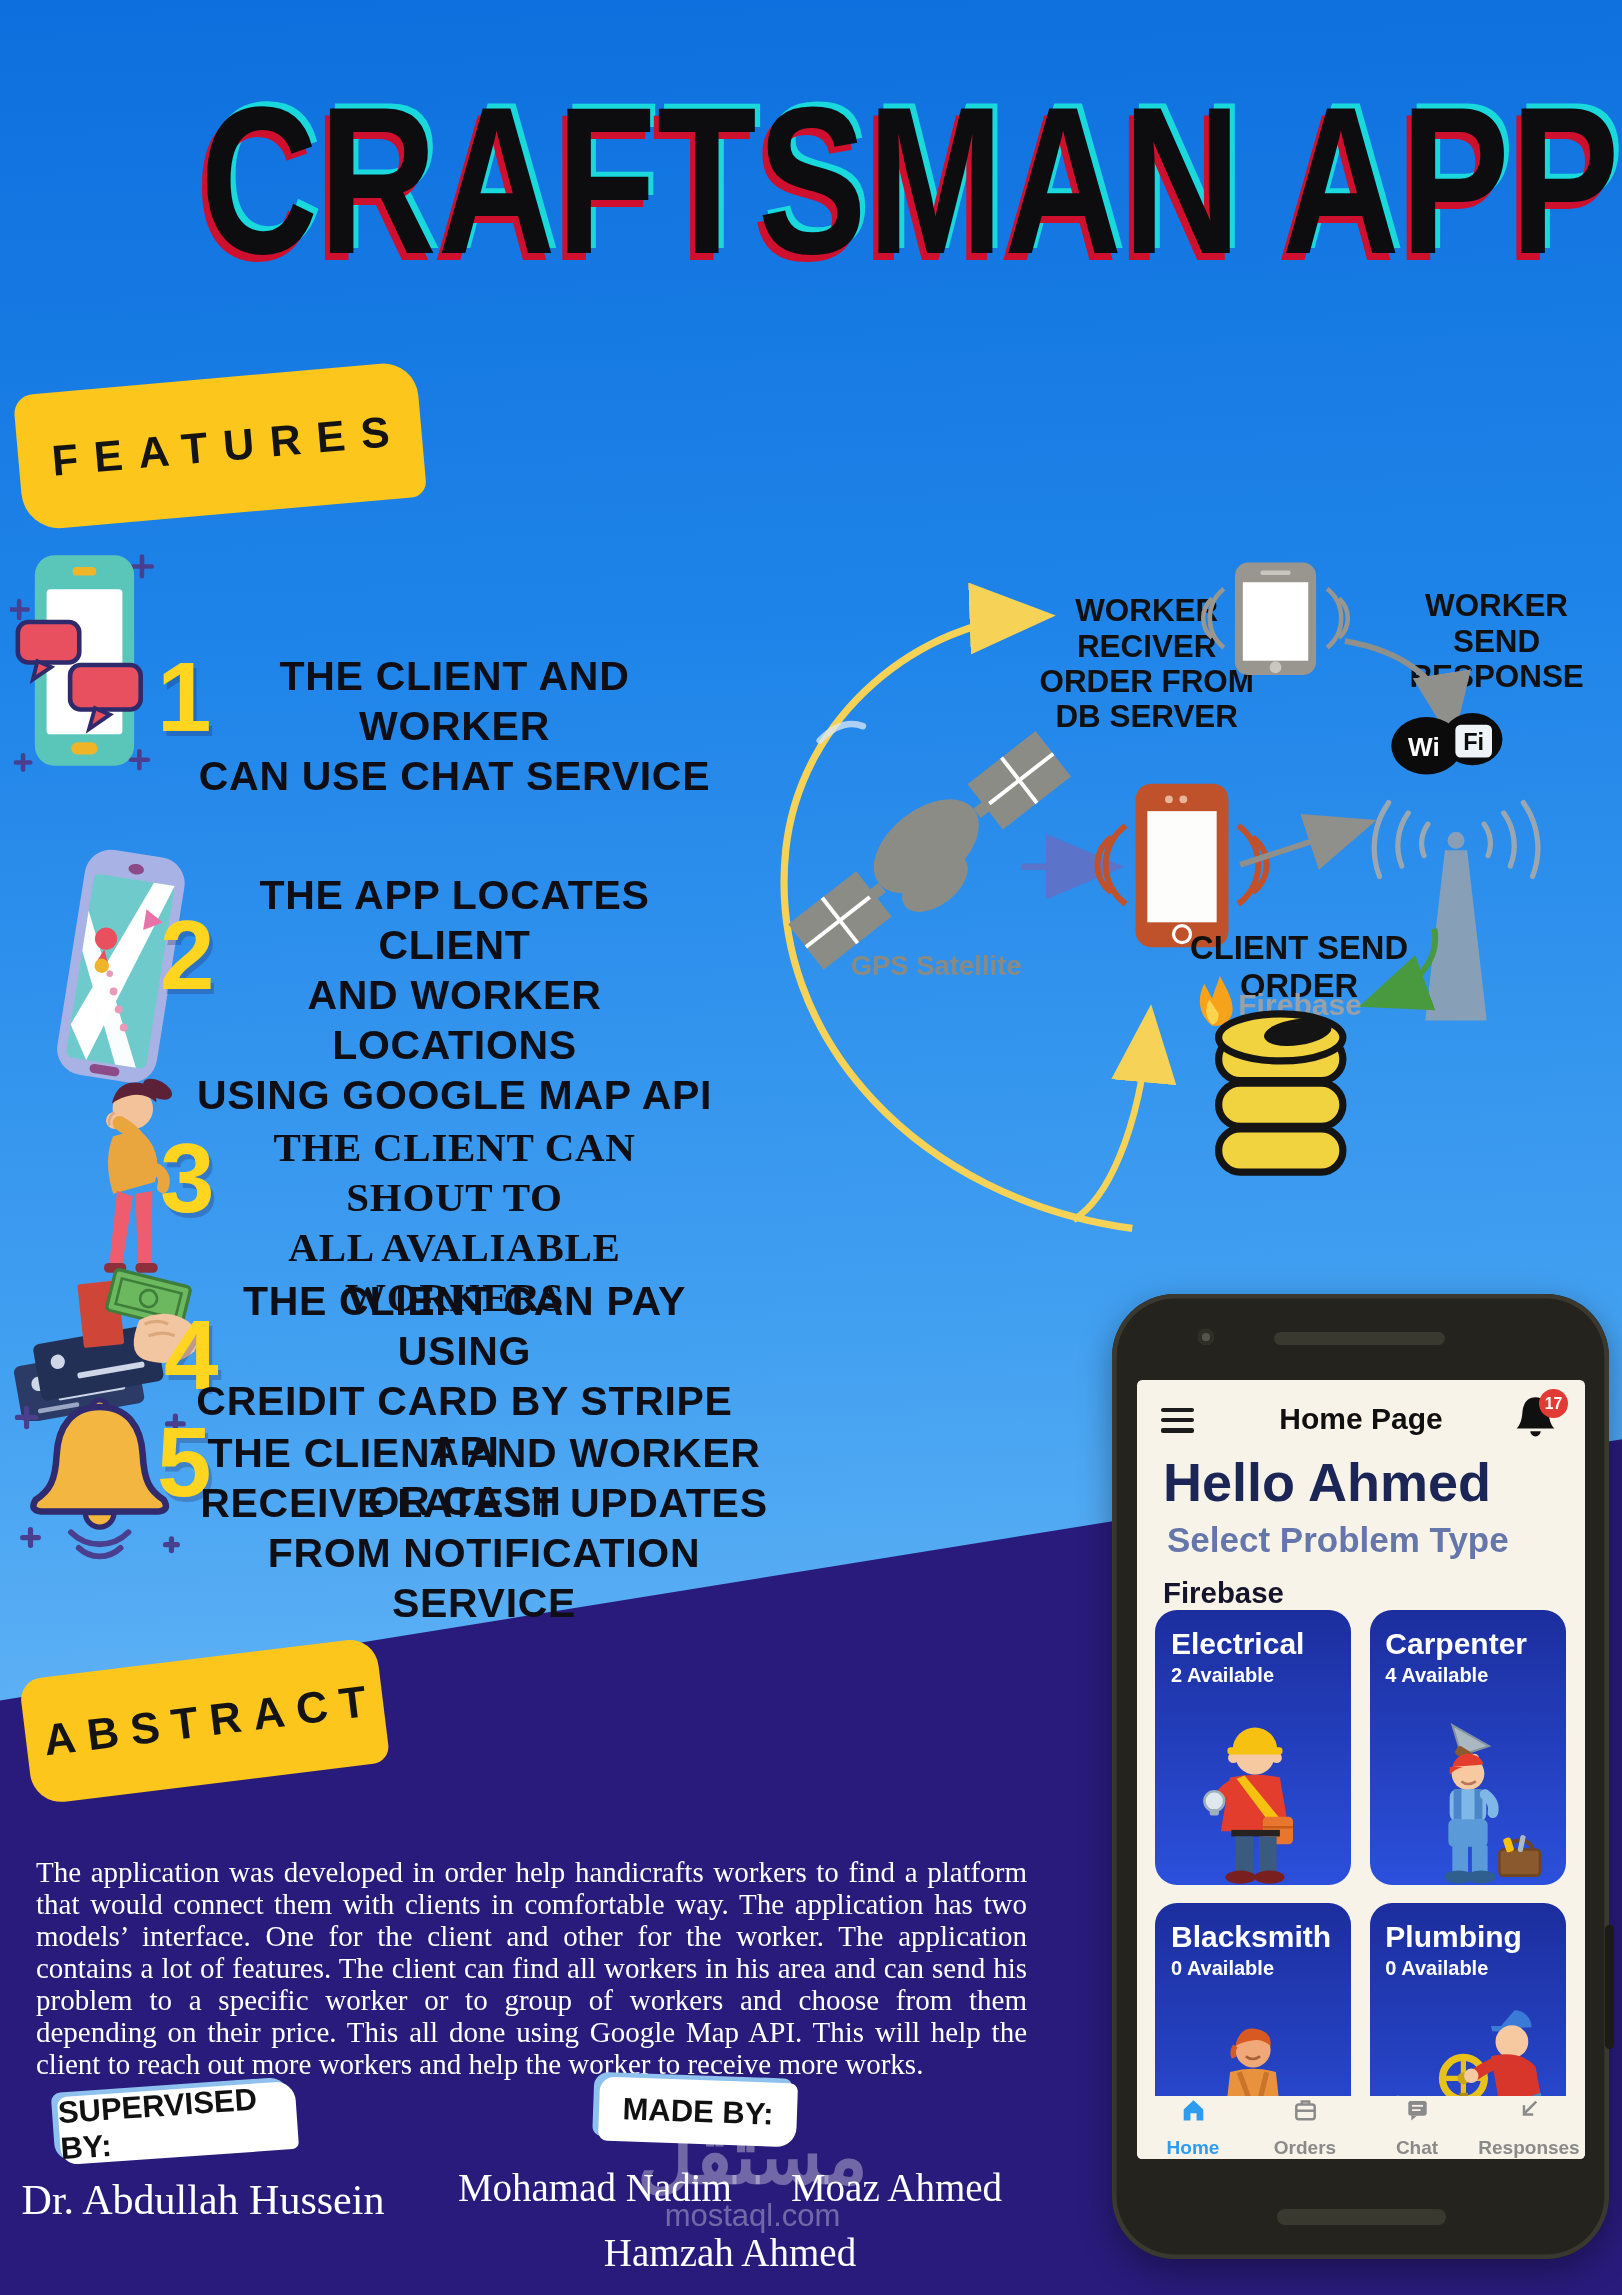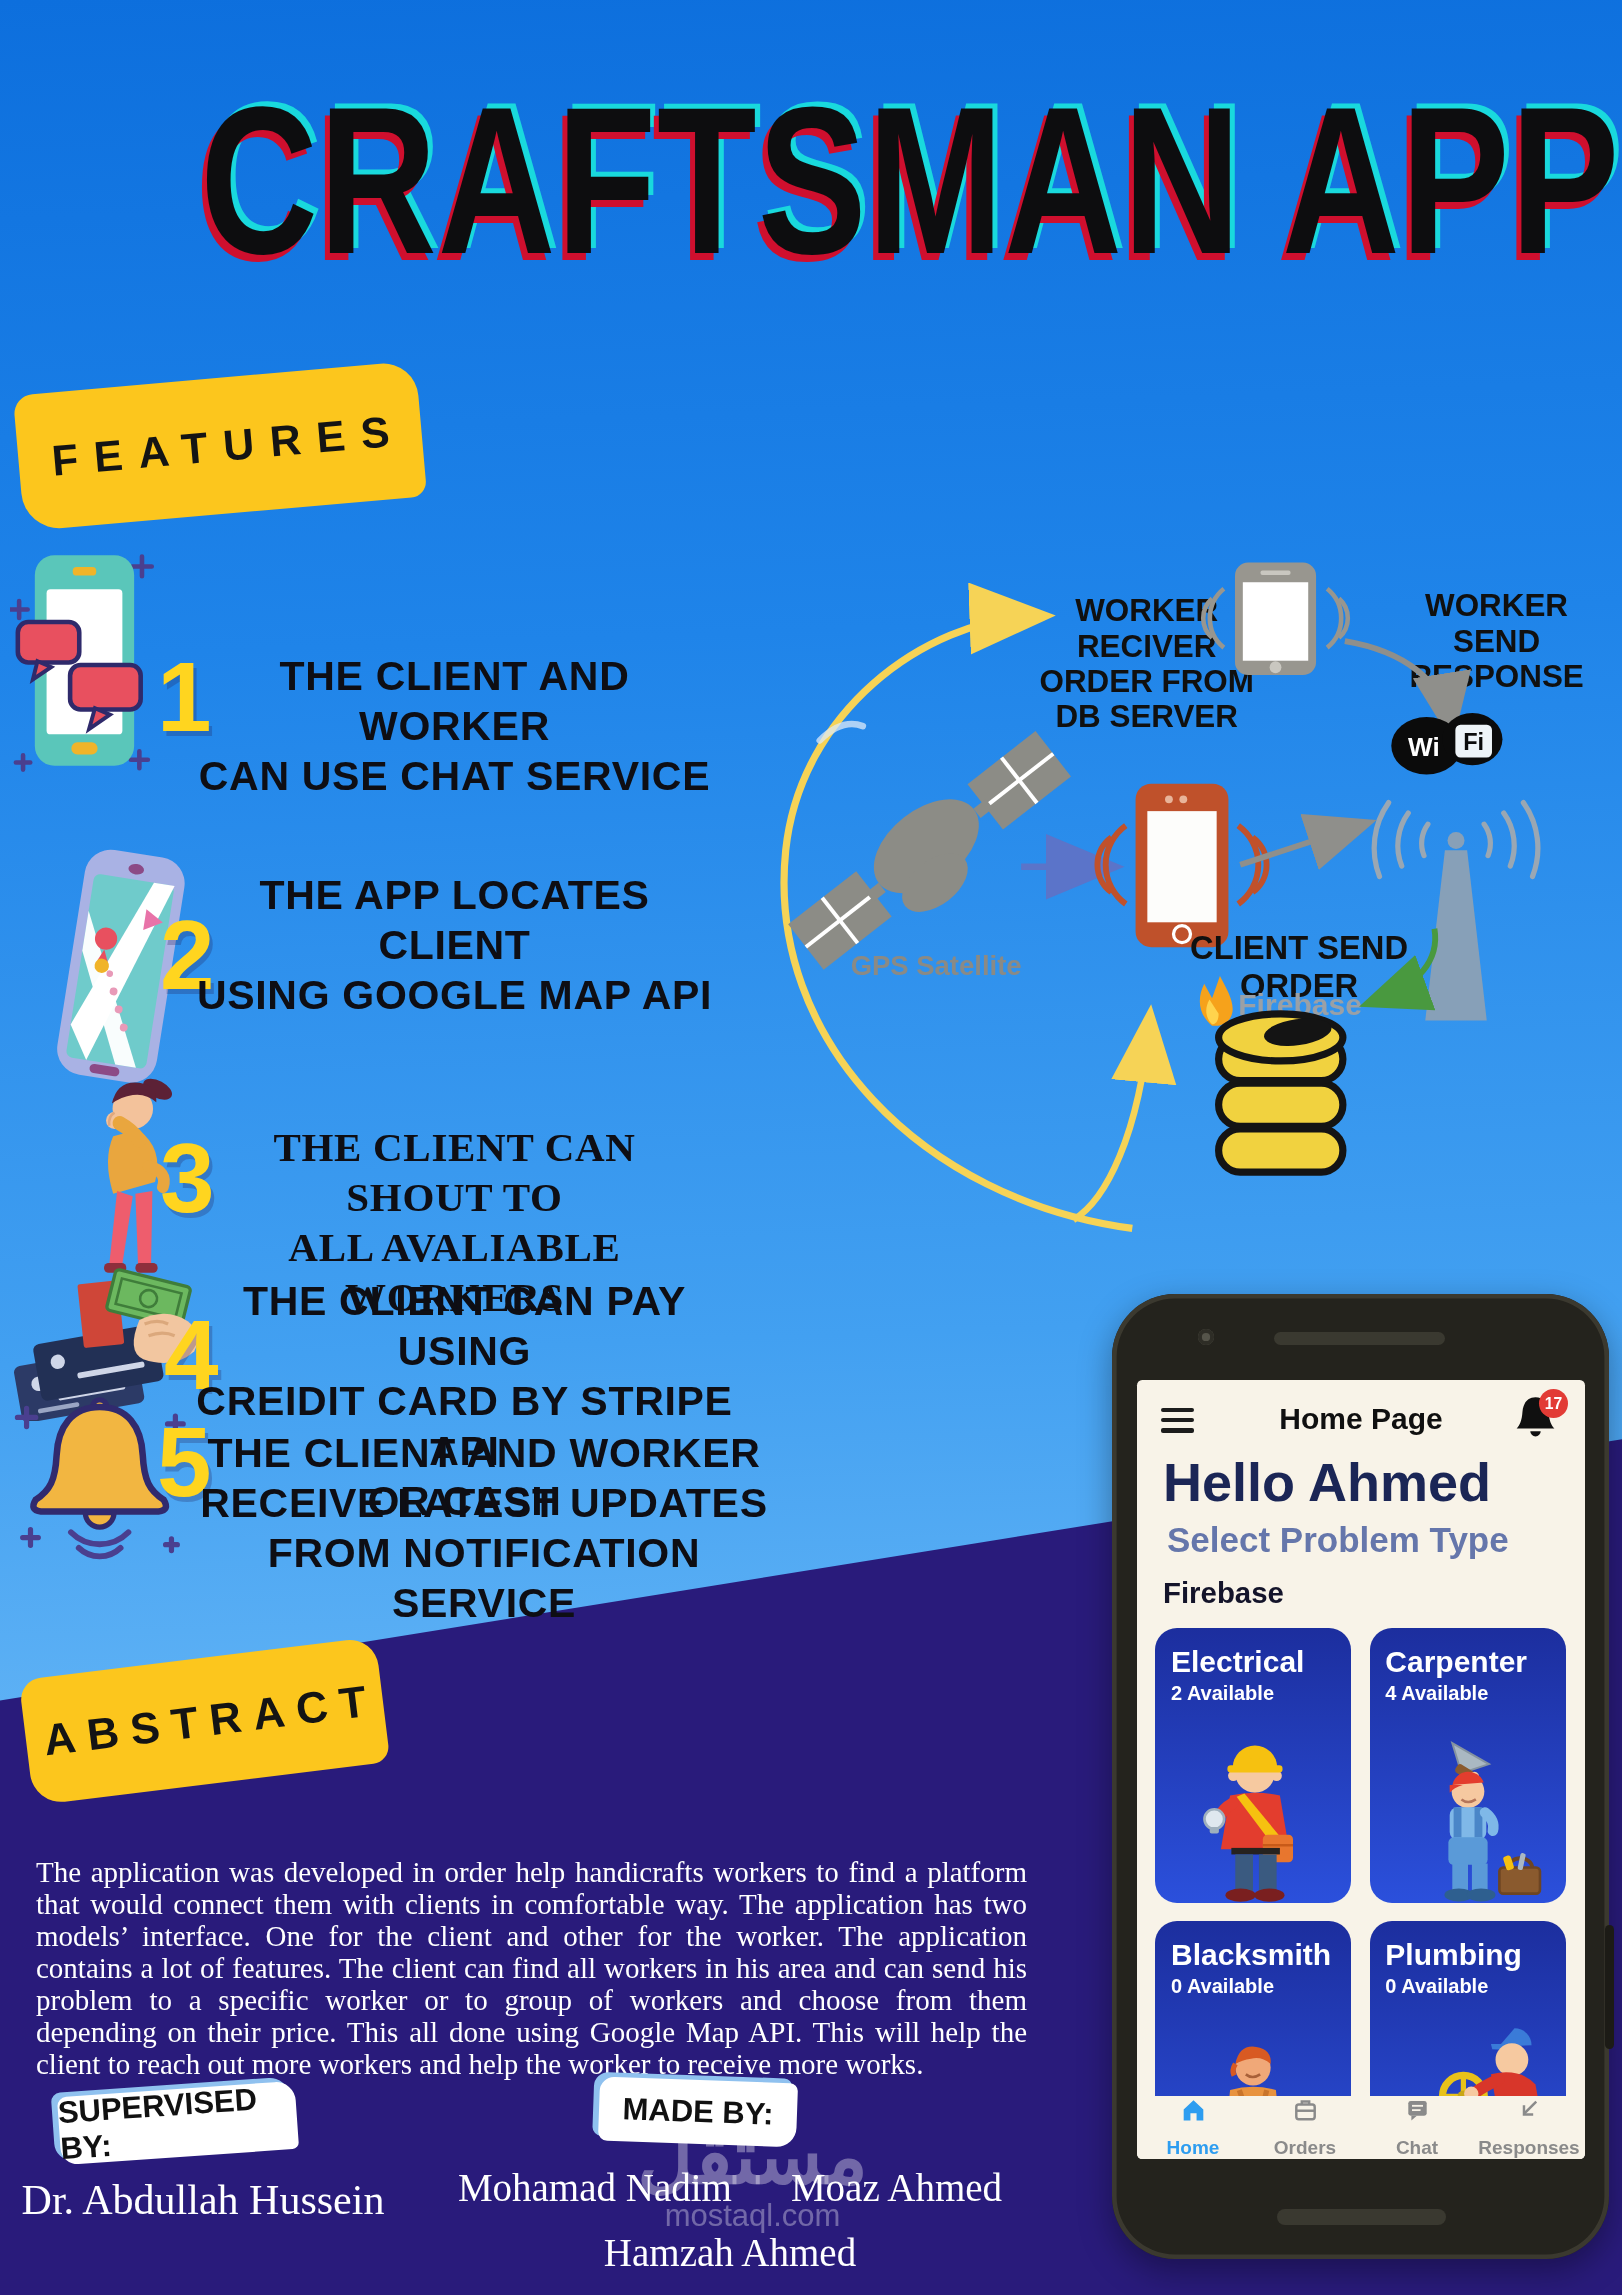--- a/index.html
+++ b/index.html
@@ -68,21 +68,21 @@
   .hamburger span { display:block; width:33px; height:4.6px; background:#1c1c1c; border-radius:2px; }
   .app-title { position:absolute; left:0; top:22px; width:100%; text-align:center;
     font-size:30px; font-weight:800; color:#101010; }
   .bell-wrap { position:absolute; right:19.6px; top:11.8px; width:51px; height:56px; }
   .badge { position:absolute; right:-2.6px; top:-2.6px; width:29px; height:29px; border-radius:50%;
     background:#e23b35; color:#fff; font-size:15.7px; font-weight:800;
     display:flex; align-items:center; justify-content:center; }
   .greeting { position:absolute; left:26px; top:71px; font-size:54px; font-weight:800; color:#1b2656; }
   .subtitle { position:absolute; left:30px; top:140px; font-size:35px; font-weight:600; color:#6576ab; }
   .cat-label { position:absolute; left:26px; top:196px; font-size:29.4px; font-weight:800; color:#14142a; }
-  .cards { position:absolute; left:18.3px; top:248px; width:375px;
+  .cards { position:absolute; left:18.3px; top:230px; width:375px;
     display:grid; grid-template-columns:196px 196px; column-gap:18.3px; row-gap:17.7px; }
   .card { width:196px; height:275px; border-radius:22px;
     background:linear-gradient(180deg,#1c2e9e 0%,#2b50dc 100%);
     position:relative; overflow:hidden; color:#fff; padding:17px 15.7px; }
   .card h3 { font-size:30px; font-weight:800; line-height:33px; }
   .card .avail { font-size:20px; margin-top:3.9px; font-weight:600; }
   .illus { position:absolute; left:50%; transform:translateX(-50%); }
   .illus.bottom { bottom:0; }
   .bottom-nav { position:absolute; left:0; bottom:0; width:100%; height:63px; background:#f8f3e8;
     display:flex; z-index:3; }
@@ -146,20 +146,21 @@
             <circle cx="132" cy="262" r="6" fill="#e89ab8"></circle>
           <circle cx="144" cy="288" r="6" fill="#e89ab8"></circle>
             <circle cx="110" cy="210" r="5" fill="#e89ab8"></circle>
           <rect x="102" y="350" width="46" height="14" rx="7" fill="#8c4a86"></rect>
         </g>
       </svg>
     </div>
     <div class="f-num" style="left:160px;top:75px;">2</div>
     <div class="f-text" style="left:196px;top:39px;width:517px;">
       <div>THE APP LOCATES CLIENT</div>
+      <div>AND WORKER LOCATIONS</div>
       <div>USING GOOGLE MAP API</div>
     </div>
   </div>
 
   <div class="feature" style="top:1060px;height:268px;">
     <div class="f-icon" style="left:36px;top:6.5px;">
       <svg width="157" height="258" viewBox="0 0 240 395">
         <ellipse cx="186" cy="34" rx="24" ry="13" fill="#5c2136" transform="rotate(28 186 34)"></ellipse>
         <circle cx="148" cy="64" r="31" fill="#f3c29b"></circle>
         <path d="M116 56 Q 124 20 158 24 Q 186 28 184 54 Q 168 40 148 43 Q 130 46 116 56 Z" fill="#5c2136"></path>

